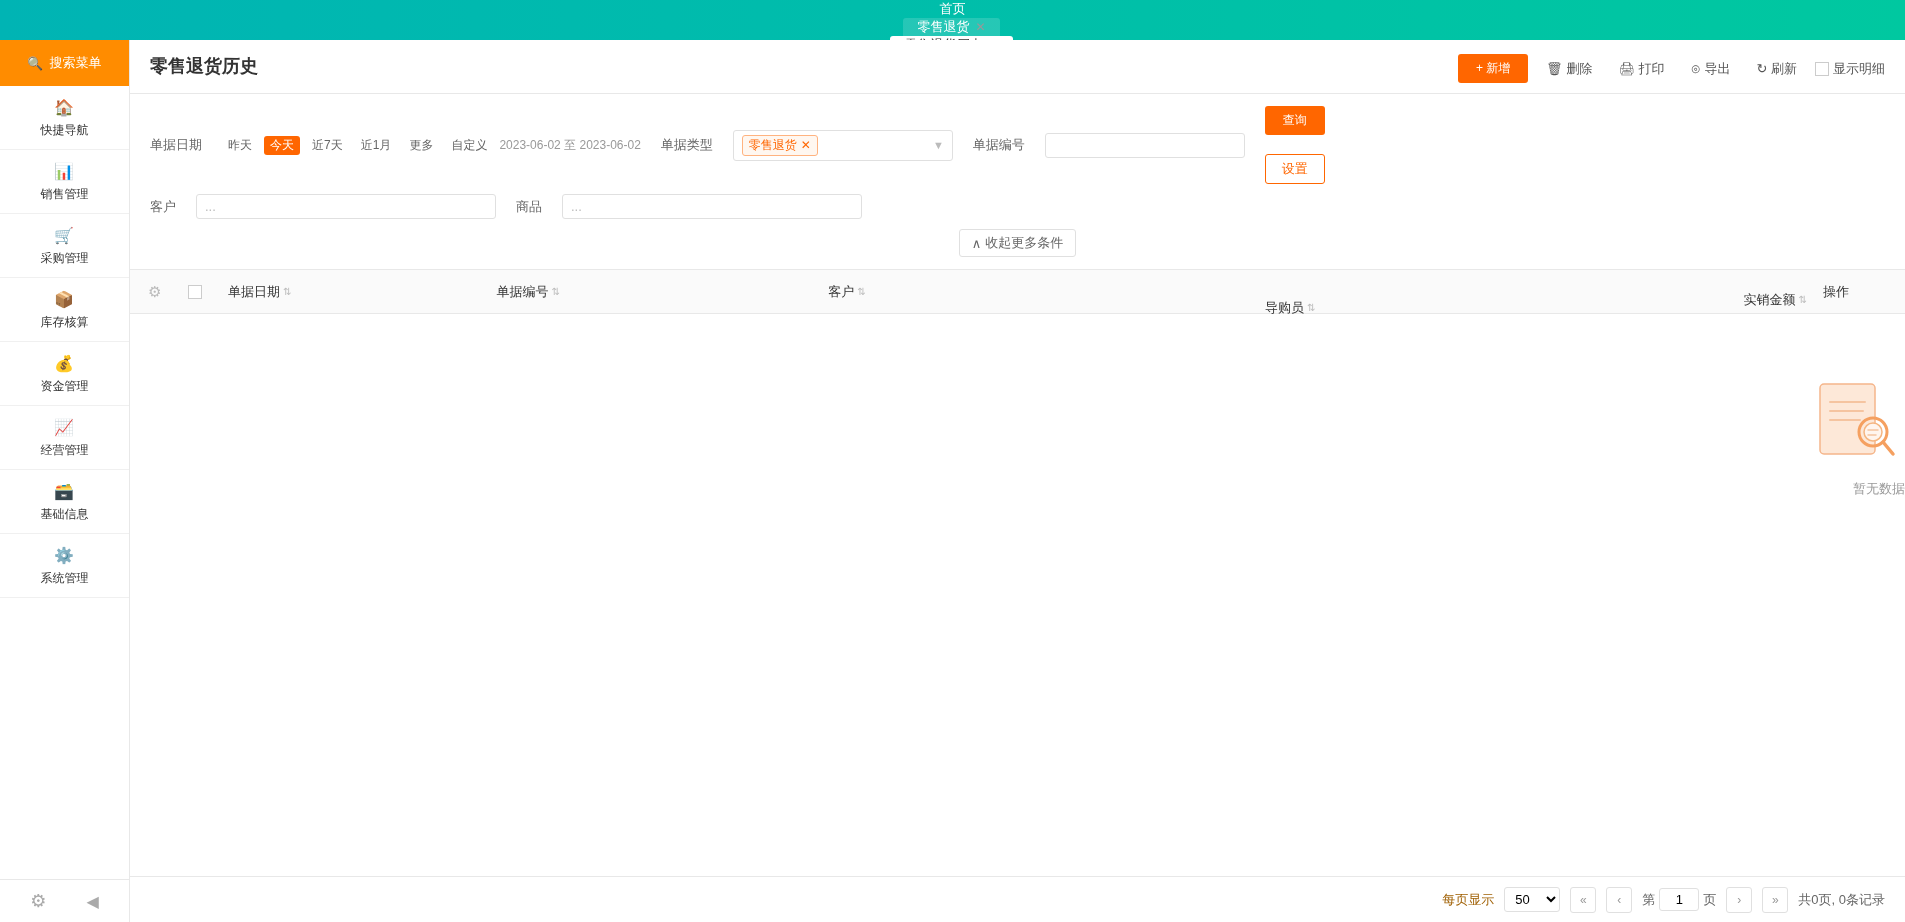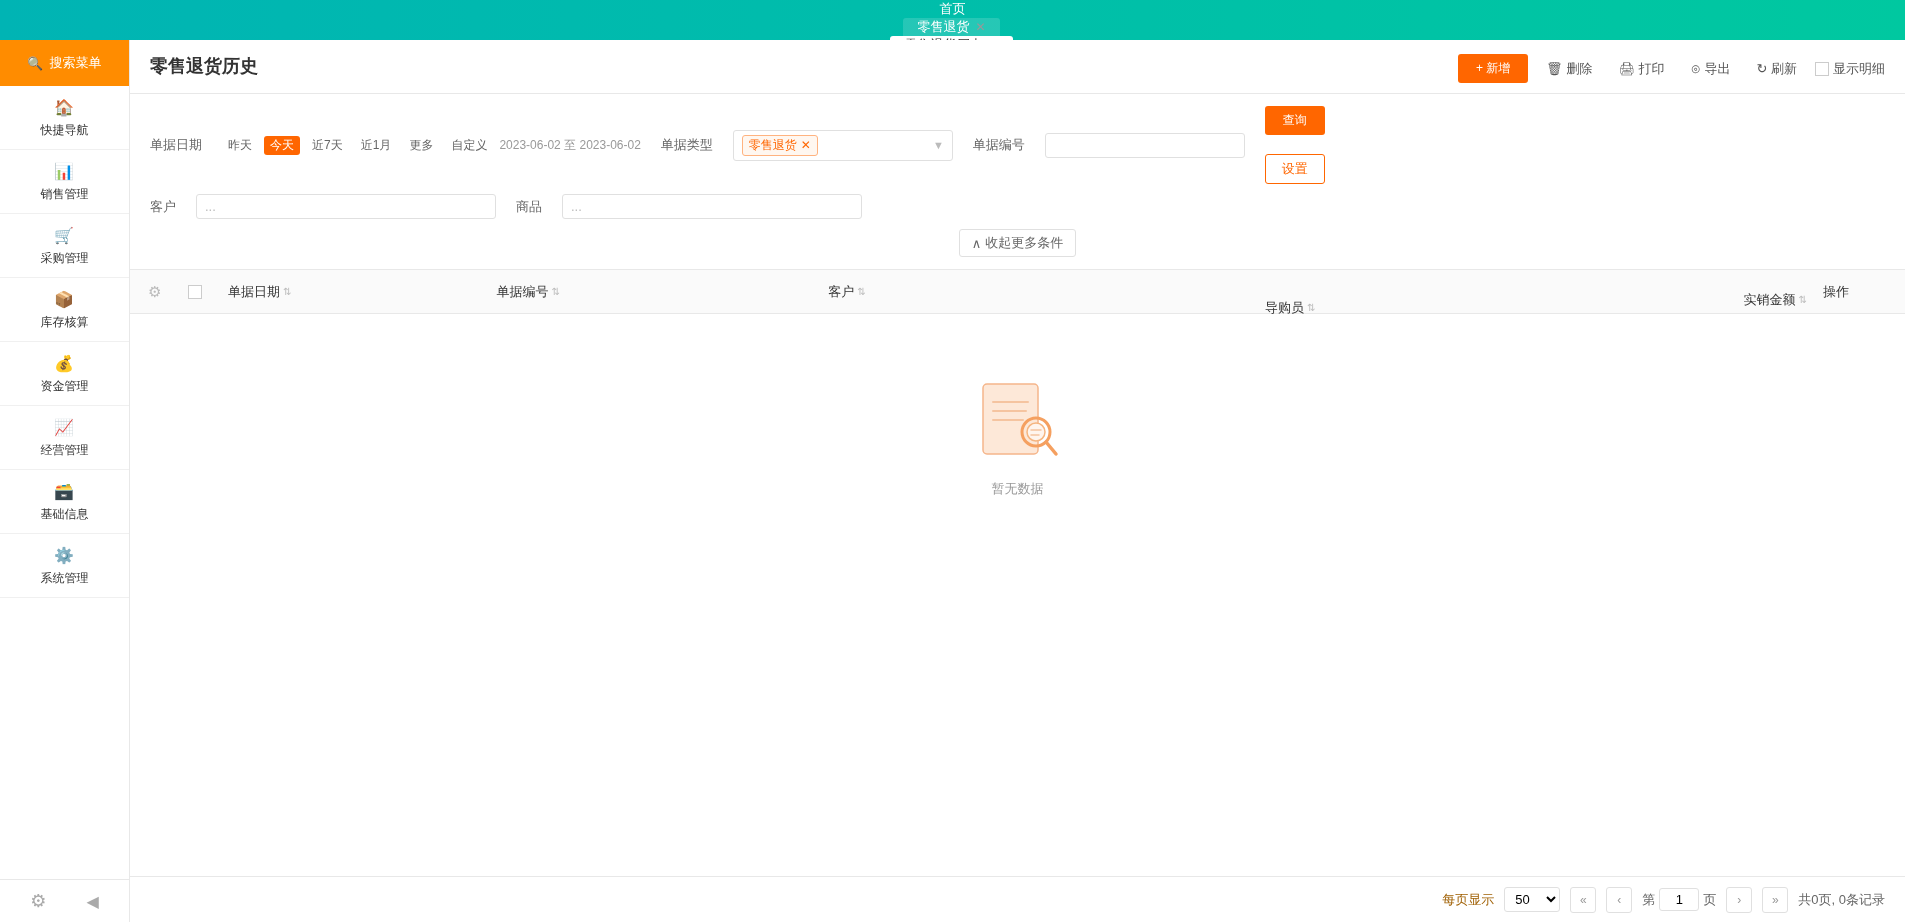--- a/index.html
+++ b/index.html
@@ -150,21 +150,21 @@
     .th-settings { color: #bbb; font-size: 15px; cursor: pointer; }
     .col-date { flex: 1.2; }
     .col-bill { flex: 1.5; }
     .col-customer { flex: 2; }
     .col-guide { flex: 1.5; margin-top: 32px; }
     .col-amount { flex: 1; text-align: center; justify-content: flex-end; margin-top: 16px; }
     .col-action { width: 80px; text-align: center; justify-content: flex-start; }
 
     
     .empty-state {
-      display: flex; flex-direction: column; align-items: center; justify-content: center;
+      display: flex; flex-direction: column; align-items: flex-end; justify-content: center;
       flex: 1; padding: 60px 0;
     }
     .empty-icon {
       width: 100px; height: 90px; position: relative; margin-bottom: 16px;
     }
     .empty-text { font-size: 13px; color: #999; }
 
     
     .pagination-bar {
       height: 46px;

